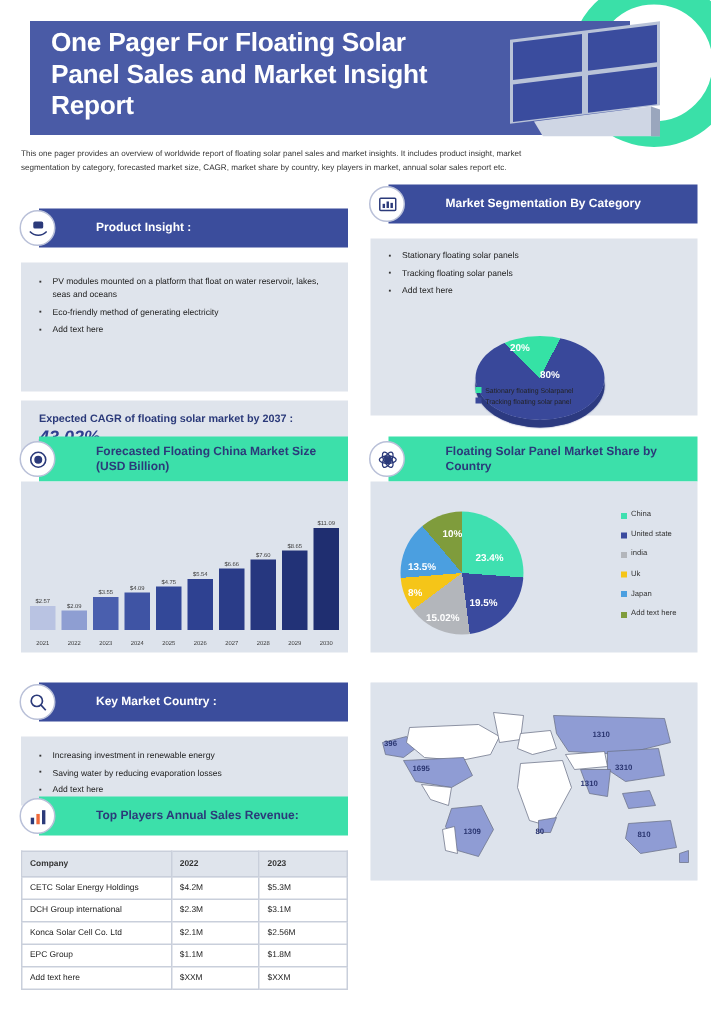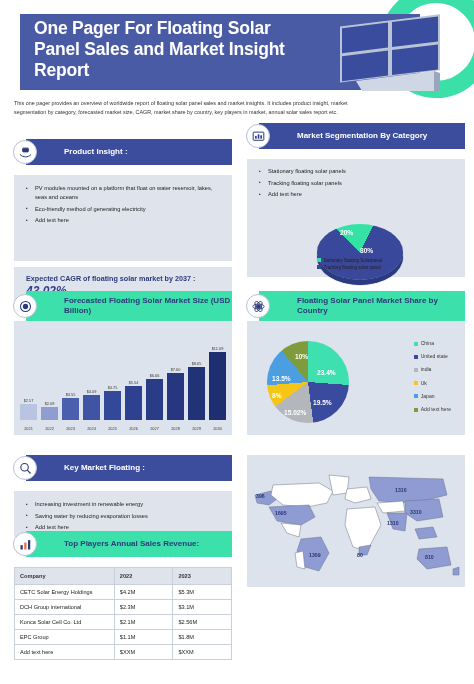--- a/index.html
+++ b/index.html
@@ -197,21 +197,21 @@
     </div>
     <div class="cagr-box">
       <div class="cagr-label">Expected CAGR  of floating solar market by 2037 :</div>
       <div class="cagr-value">43.02%</div>
     </div>
   </div>
 
   <div class="col-left" style="top:291px;">
     <div class="sec-head" style="height:30px;">
       <div class="sec-bar teal" style="height:30px;">
-        <span class="sec-title">Forecasted Floating  Solar Market Size (USD Billion)</span>
+        <span class="sec-title">Forecasted Floating  China Market Size (USD Billion)</span>
       </div>
       <div class="sec-icon" style="top:3px;">
         <svg width="15" height="15" viewBox="0 0 24 24" fill="none" stroke="#2b3a7a" stroke-width="1.7">
           <circle cx="12" cy="12" r="8"></circle>
             <circle cx="12" cy="12" r="3.4" fill="#2b3a7a"></circle>
         </svg>
       </div>
     </div>
     <div class="chart-body">
       <div class="bars" id="bars">
@@ -267,21 +267,21 @@
           <div class="byear">2028</div>
           <div class="byear">2029</div>
           <div class="byear">2030</div>
         </div>
     </div>
   </div>
 
   <div class="col-left" style="top:455px;">
     <div class="sec-head">
       <div class="sec-bar blue">
-        <span class="sec-title">Key Market Floating :</span>
+        <span class="sec-title">Key Market Country :</span>
       </div>
       <div class="sec-icon">
         <svg width="15" height="15" viewBox="0 0 24 24" fill="none" stroke="#2b3a7a" stroke-width="1.8">
           <circle cx="10.5" cy="10" r="6"></circle>
             <line x1="15" y1="14.5" x2="20" y2="20"></line>
         </svg>
       </div>
     </div>
     <div class="sec-body" style="height:46px;">
       <ul class="blist">

